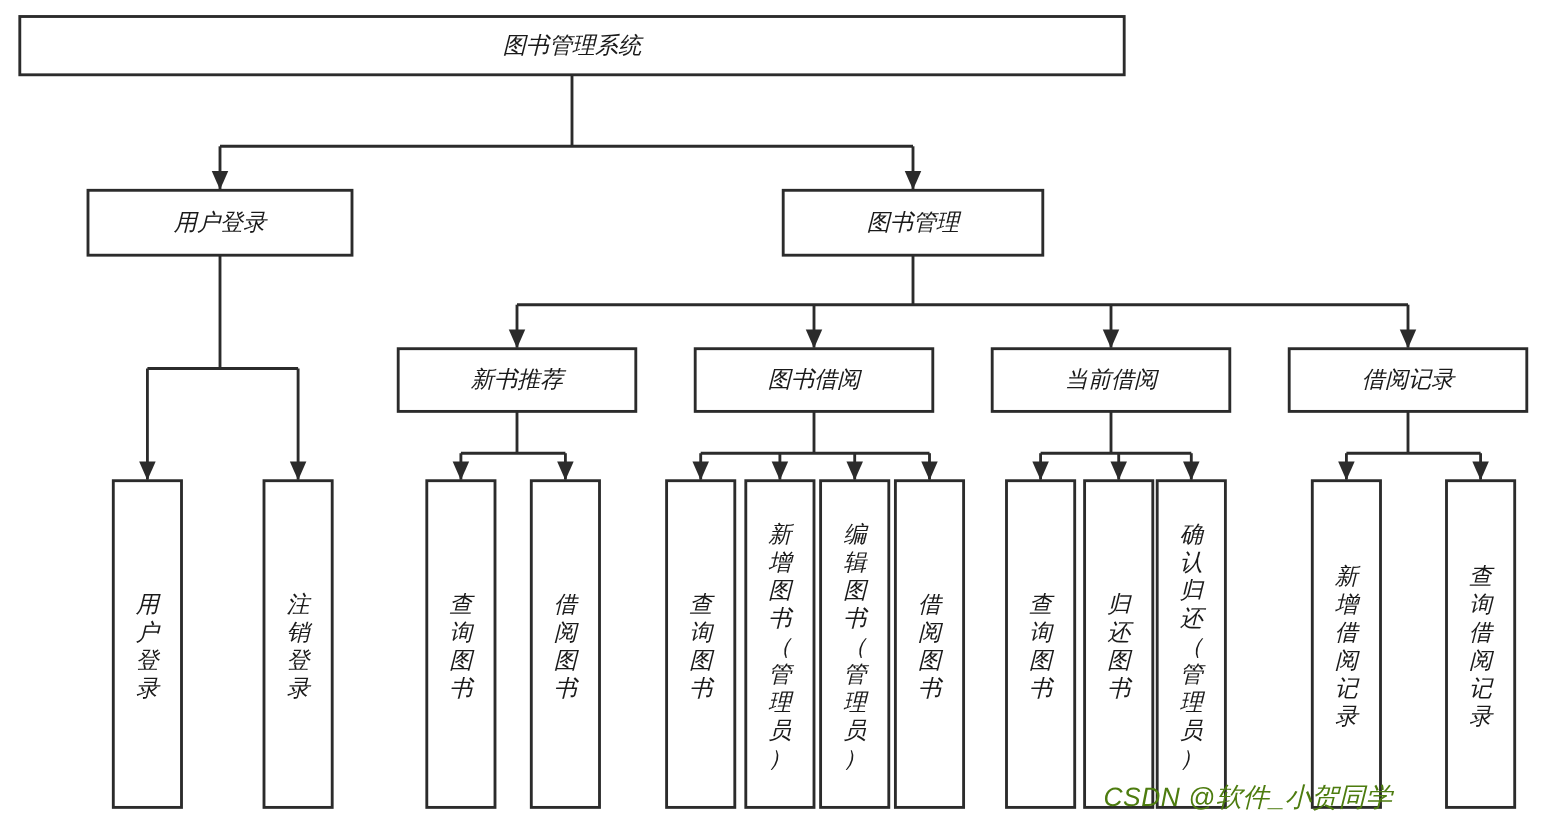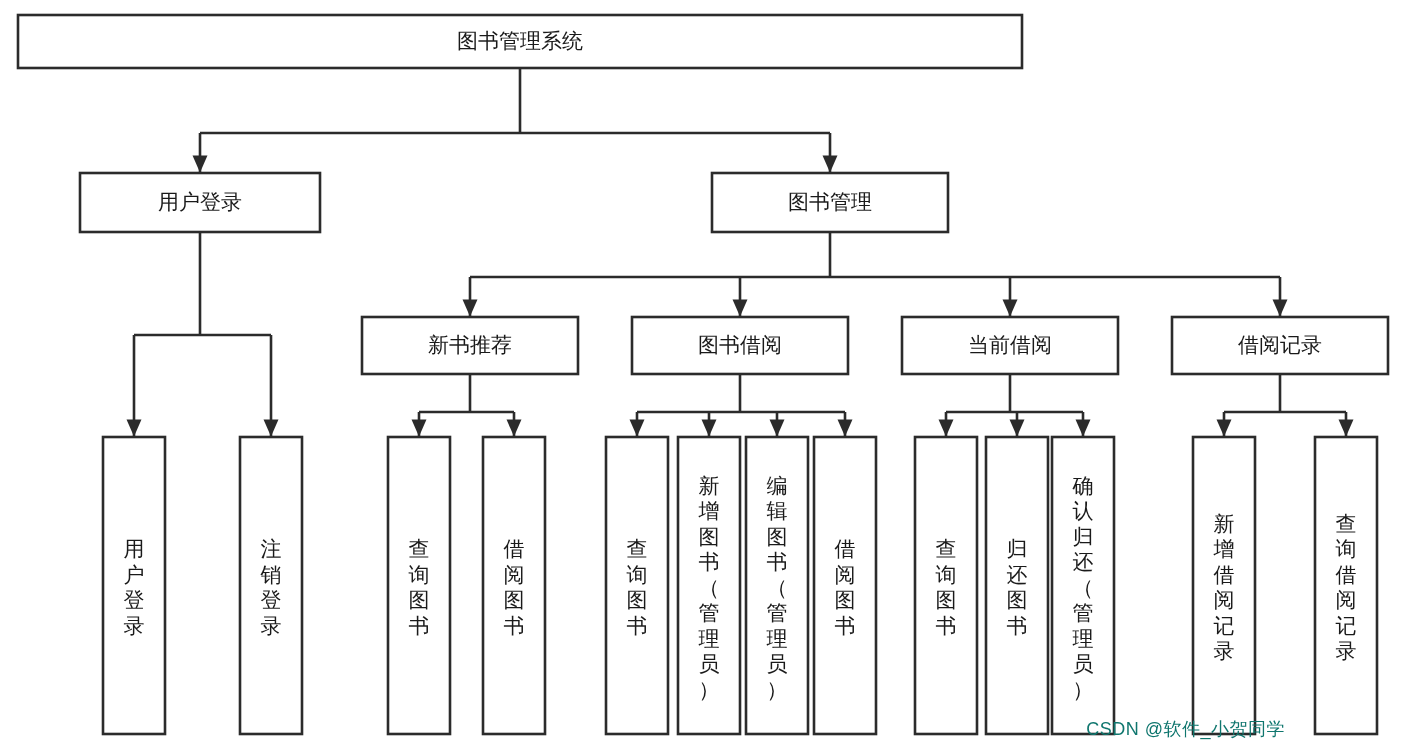--- a/index.html
+++ b/index.html
@@ -12,20 +12,21 @@
     width: 1405px;
     height: 747px;
     font-family: "Liberation Sans", "DejaVu Sans", sans-serif;
     overflow: hidden;
     position: relative;
   }
   #diagram-root {
     position: relative;
     width: 1288px;
     height: 747px;
+    font-style: italic;
   }
   svg.diagram-canvas {
     position: absolute;
     left: 0;
     top: 0;
     width: 1405px;
     height: 747px;
     display: block;
   }
   .node-box {
@@ -51,25 +52,25 @@
     dominant-baseline: middle;
   }
   .node-label-v {
     font-family: "Liberation Sans", "DejaVu Sans", sans-serif;
     font-size: 21px;
     fill: #1a1a1a;
     text-anchor: middle;
   }
   .watermark {
     position: absolute;
-    right: 3px;
+    right: 22px;
     bottom: 6px;
     font-family: "Liberation Sans", "DejaVu Sans", sans-serif;
-    font-size: 18px;
-    color: #0f766e;
+    font-size: 24px;
+    color: #4d7c0f;
     white-space: nowrap;
     letter-spacing: 0.5px;
     pointer-events: none;
   }
 </style>
 </head>
 <body>
 
 <div id="diagram-root">
   <svg class="diagram-canvas" viewBox="0 0 1405 747" xmlns="http://www.w3.org/2000/svg">

